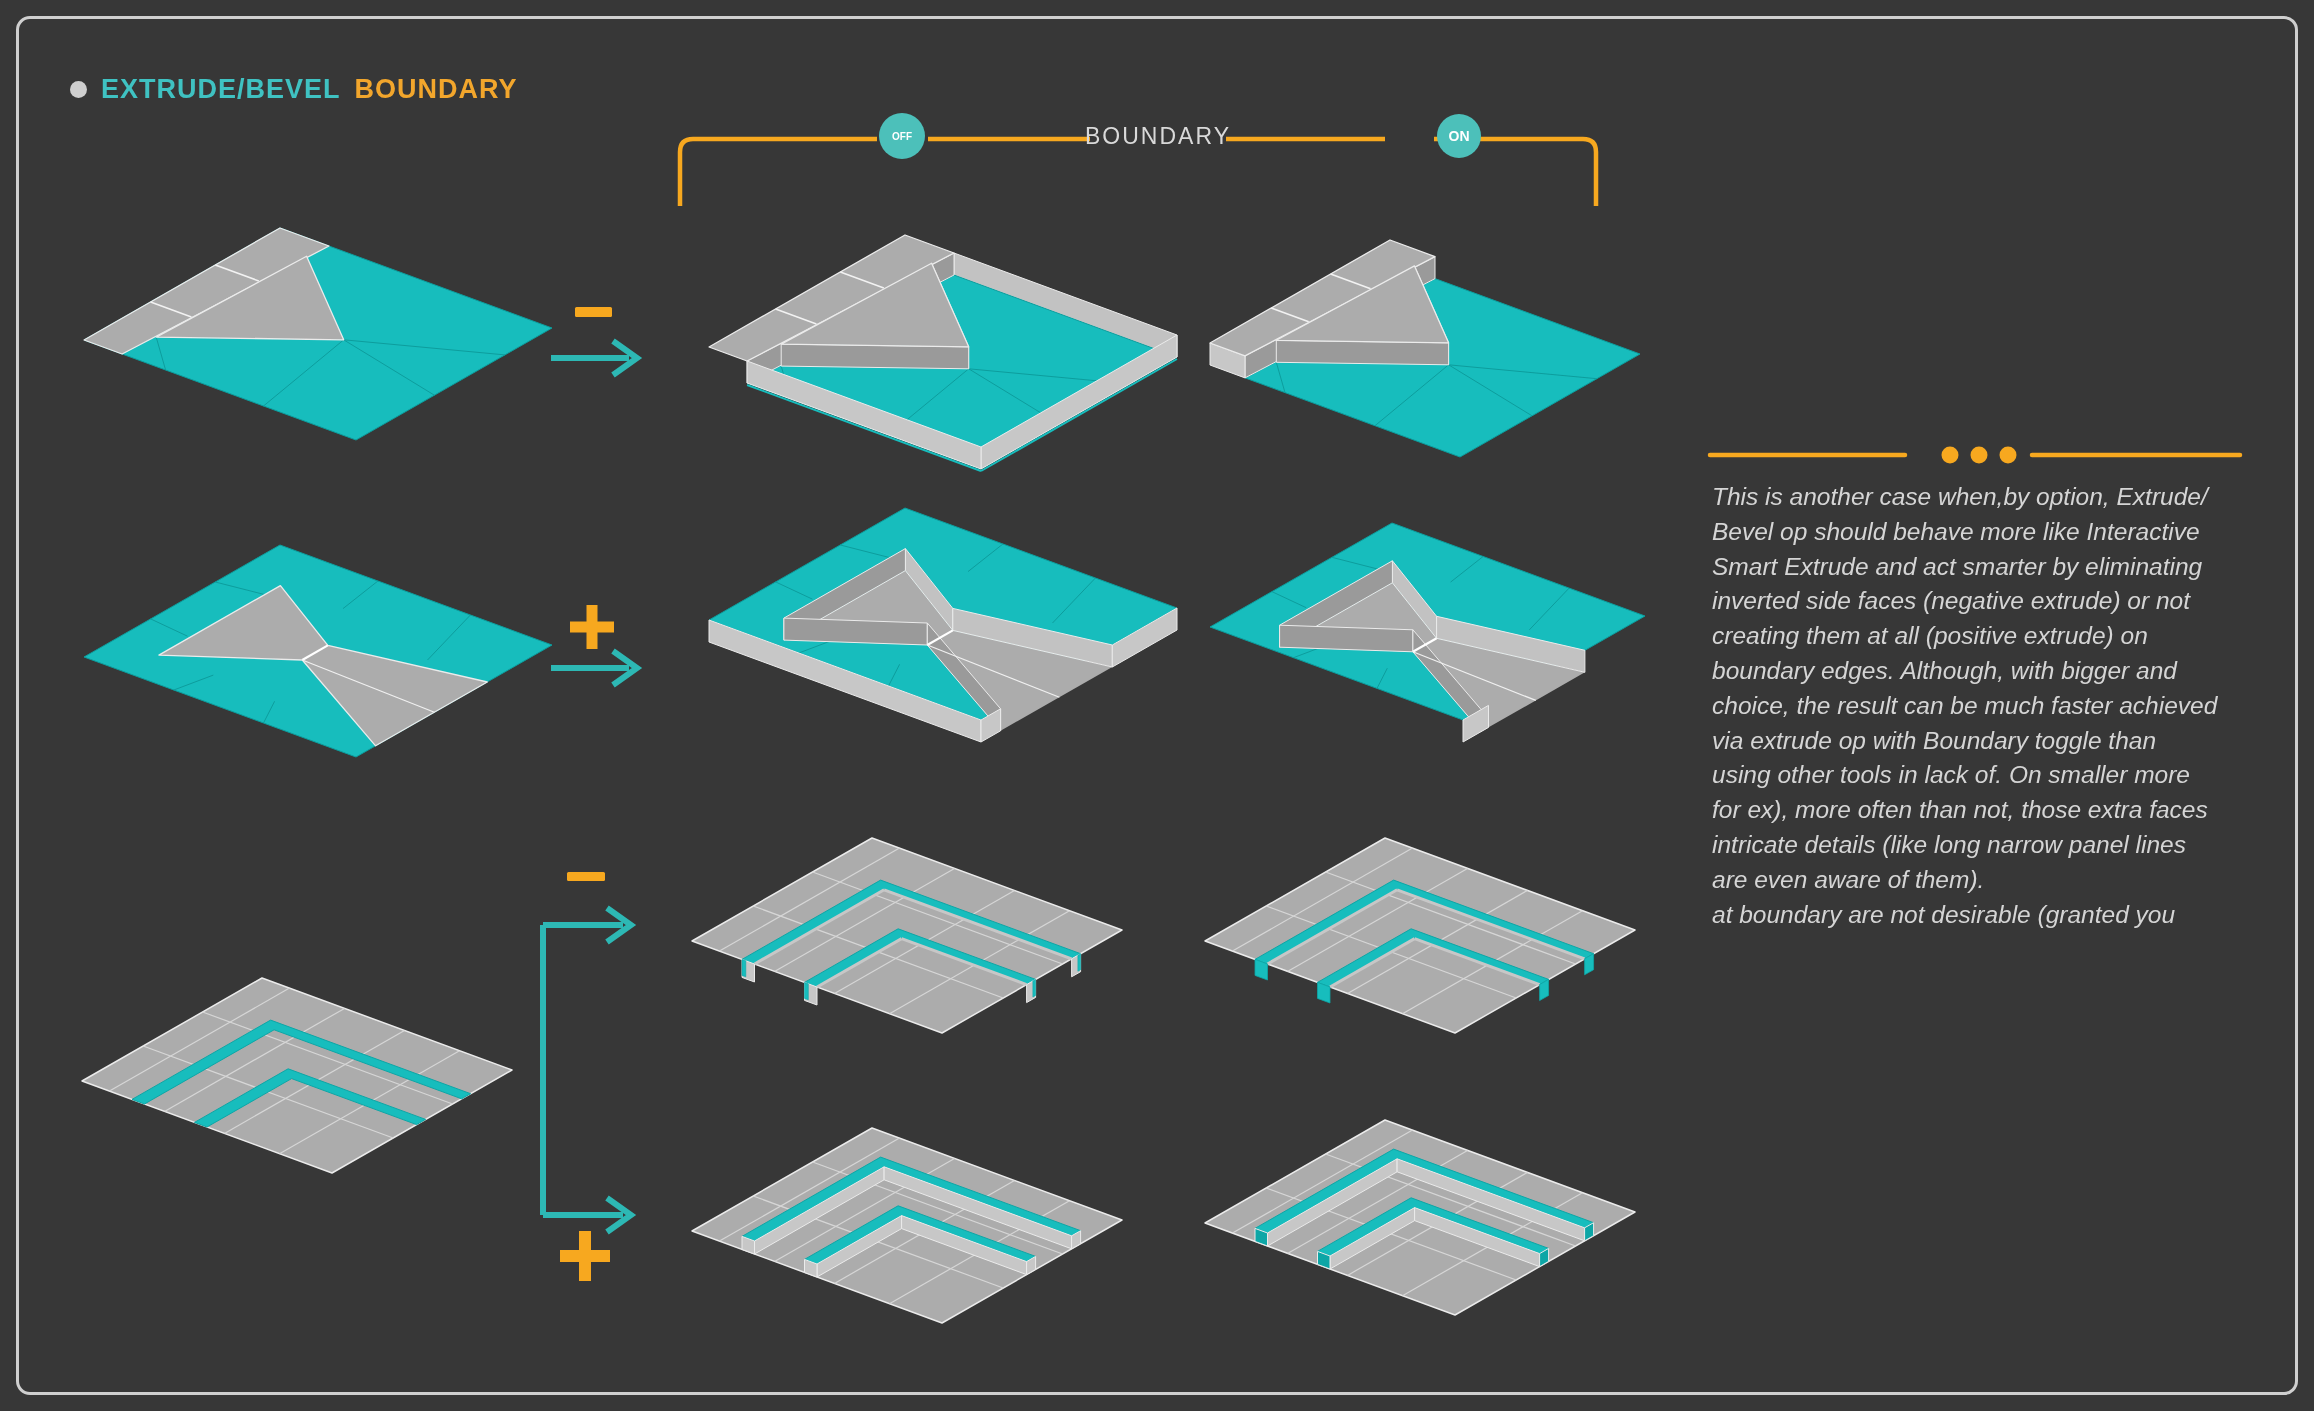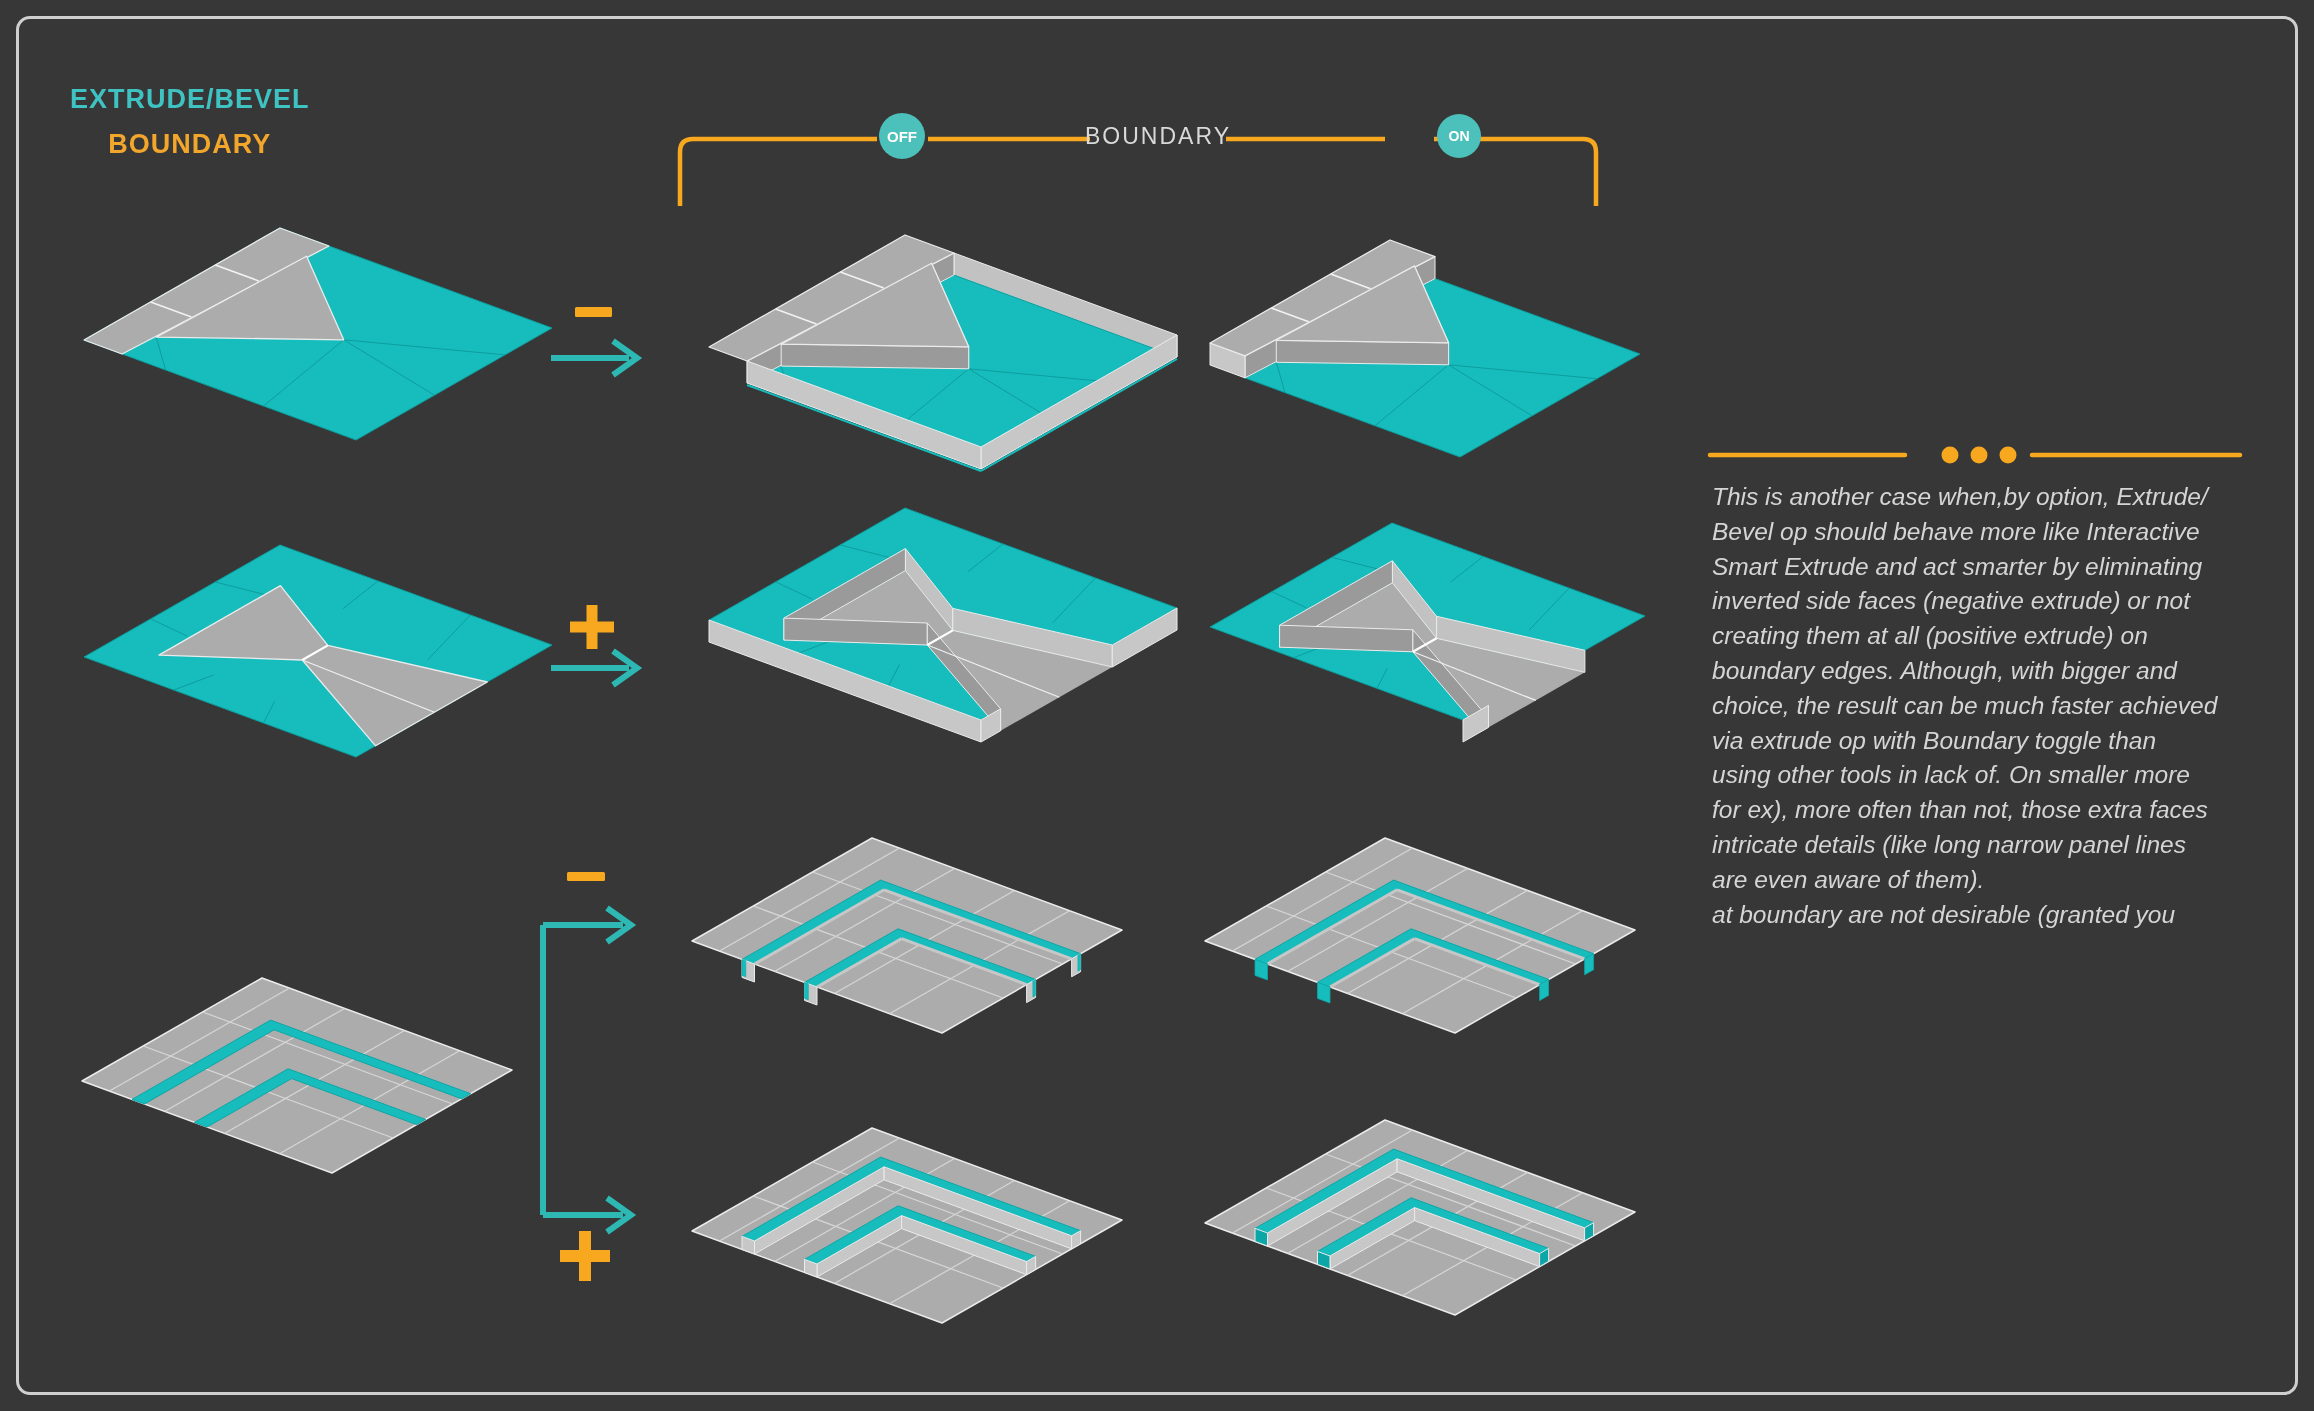--- a/index.html
+++ b/index.html
@@ -1,29 +1,29 @@
 <!DOCTYPE html>
 <html><head>
 <meta charset="utf-8">
 <style>
   html,body{margin:0;padding:0;background:#373737;}
   .canvas{position:relative;width:2314px;height:1411px;background:#373737;overflow:hidden;
           font-family:"Liberation Sans",sans-serif;}
   .frame{position:absolute;left:16px;top:16px;right:16px;bottom:16px;
          border:3px solid #cfcfcf;border-radius:14px;pointer-events:none;}
   #scene{position:absolute;left:0;top:0;}
-  .title{position:absolute;left:70px;top:70px;display:flex;align-items:center;gap:14px;height:38px;flex-direction:column;}
+  .title{position:absolute;left:70px;top:70px;display:flex;align-items:center;gap:14px;height:38px;}
   .title .bullet{width:17px;height:17px;border-radius:50%;background:#cfcfcf;display:inline-block;}
   .title .t1{color:#3fc2c2;font-size:27px;font-weight:600;letter-spacing:1px;}
   .title .t2{color:#f2a62c;font-size:27px;font-weight:600;letter-spacing:1px;}
   .boundary-label{position:absolute;left:1078px;top:123px;width:160px;text-align:center;
                   color:#d9d9d9;font-size:23px;font-weight:500;letter-spacing:2px;}
   .badge{position:absolute;border-radius:50%;background:#4cc0ba;color:#ffffff;
          display:flex;align-items:center;justify-content:center;font-weight:700;}
-  .badge.off{left:879px;top:113px;width:46px;height:46px;font-size:15px;}
+  .badge.off{left:879px;top:113px;width:46px;height:46px;font-size:10px;}
   .badge.on{left:1437px;top:114px;width:44px;height:44px;font-size:14px;}
   .desc{position:absolute;left:1712px;top:480px;width:580px;color:#d5d5d5;font-style:italic;}
   .desc .line{font-size:24.5px;line-height:34.8px;white-space:pre;}
 </style>
 </head>
 <body>
 
 <div class="canvas">
   <svg id="scene" width="2314" height="1411" viewBox="0 0 2314 1411">
       <g>

